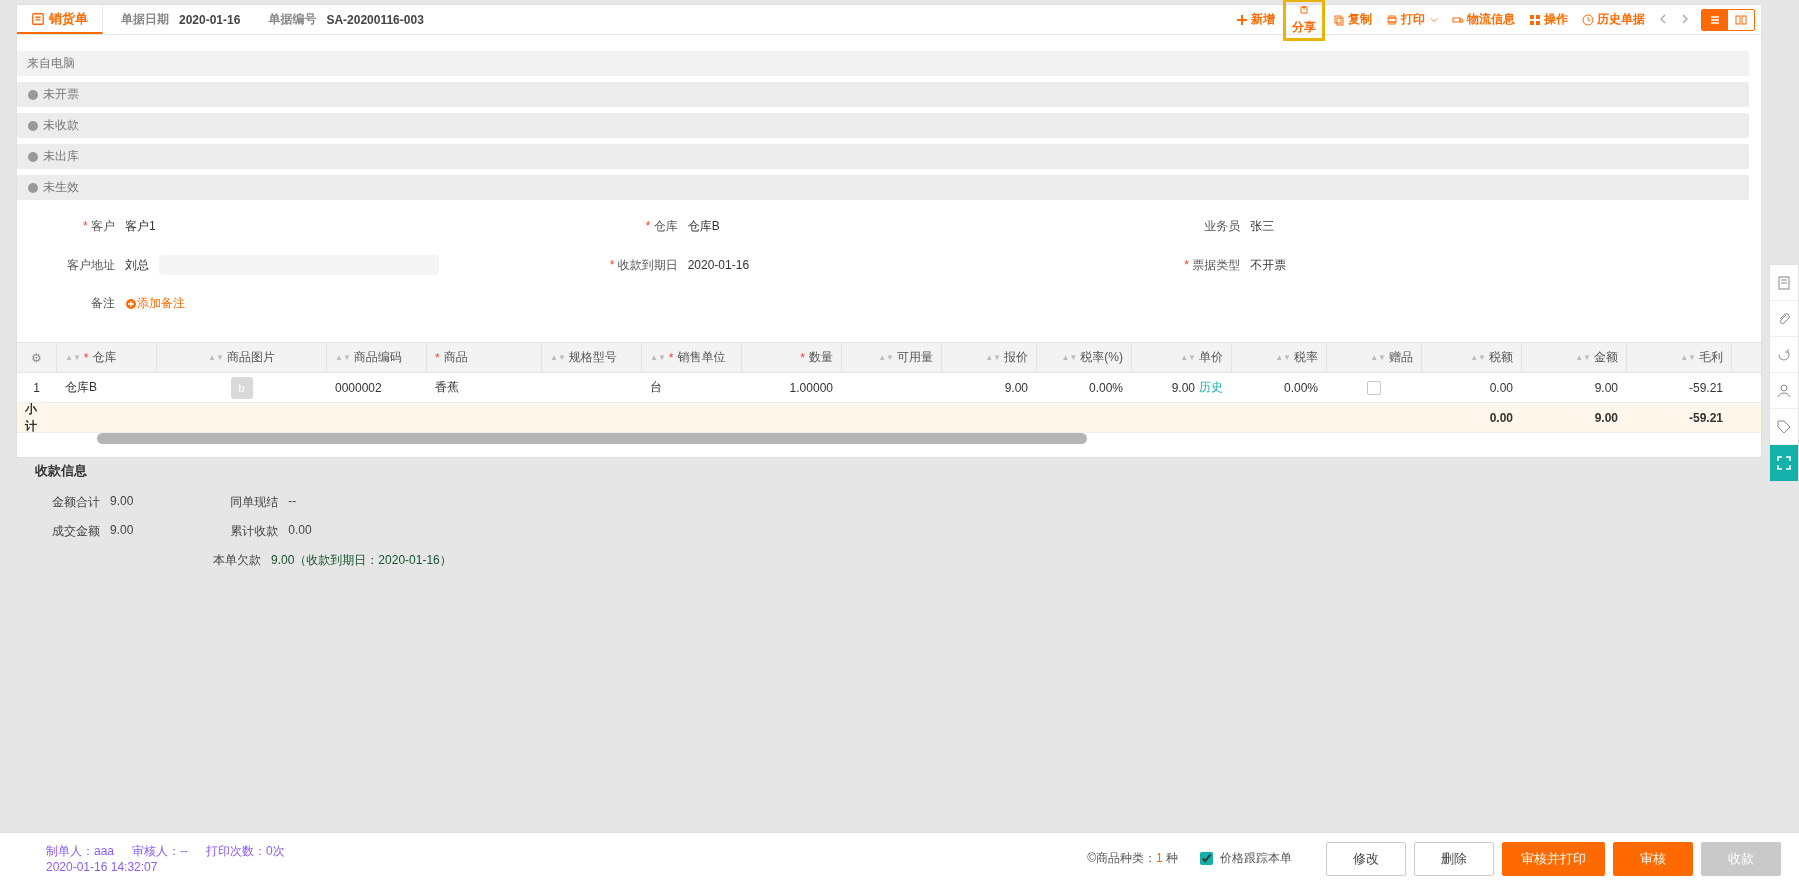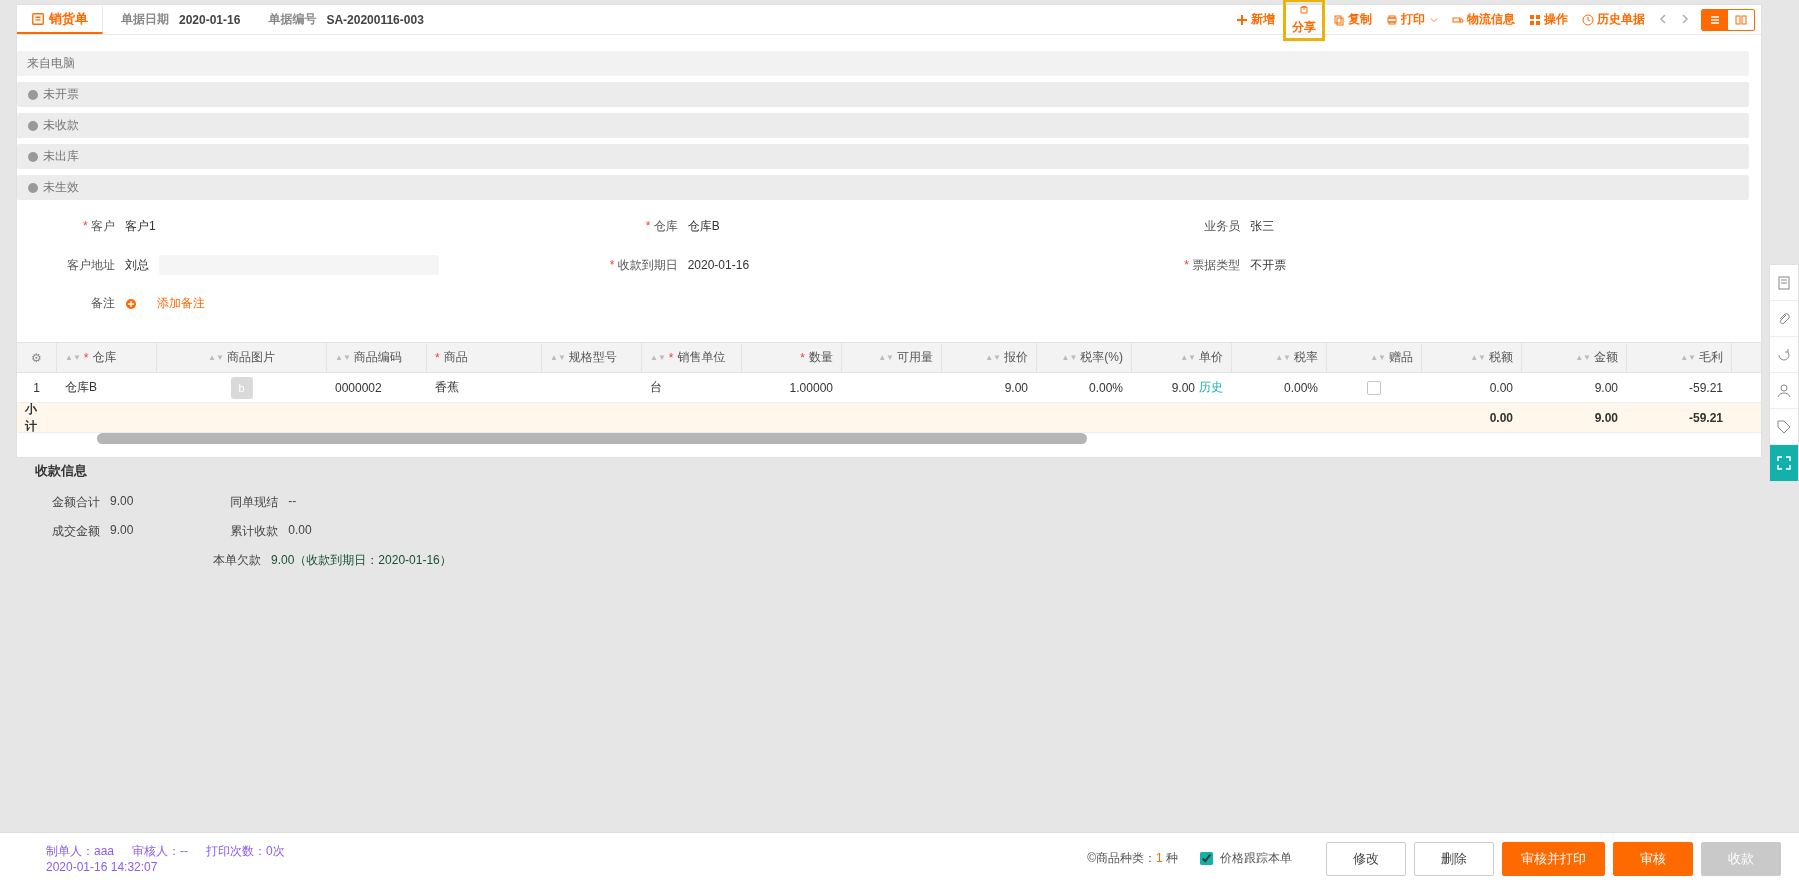--- a/index.html
+++ b/index.html
@@ -29,21 +29,21 @@
   .badge{background:#ececec;color:#777;border-radius:2px;padding:4px 10px;font-size:12px;display:flex;align-items:center;gap:4px;}
   .badge svg{width:12px;height:12px;fill:#999;}
   .badge.plain{background:#f2f2f2;}
   
   .form{padding:18px 28px 10px 28px;}
   .frow{display:flex;margin-bottom:20px;}
   .fcell{flex:1;display:flex;align-items:center;gap:10px;}
   .fcell .lab{width:70px;text-align:right;color:#555;}
   .req::before{content:"* ";color:#ff3b30;}
   .fcell .val{color:#333;}
-  .addremark{color:#ff6a00;display:flex;align-items:center;gap:20px;cursor:pointer;}
+  .addremark{color:#ff6a00;display:flex;align-items:center;gap:0;cursor:pointer;}
   .addremark svg{width:12px;height:12px;fill:#ff6a00;}
   .addr-blur{width:280px;height:20px;background:#f5f5f5;border-radius:3px;}
   
   .gtable{width:100%;border-top:1px solid #e3e3e3;}
   .gh,.gr{display:flex;height:30px;align-items:center;}
   .gh{background:#f3f3f3;border-bottom:1px solid #e3e3e3;}
   .gh .c{border-right:1px solid #e3e3e3;height:100%;display:flex;align-items:center;padding:0 8px;color:#555;gap:3px;}
   .gh .rq{color:#ff3b30;margin-right:1px;}
   .sort{color:#bbb;display:inline-flex;flex-direction:column;line-height:5px;font-size:8px;}
   .gr .c{border-right:1px solid transparent;height:100%;display:flex;align-items:center;padding:0 8px;}

